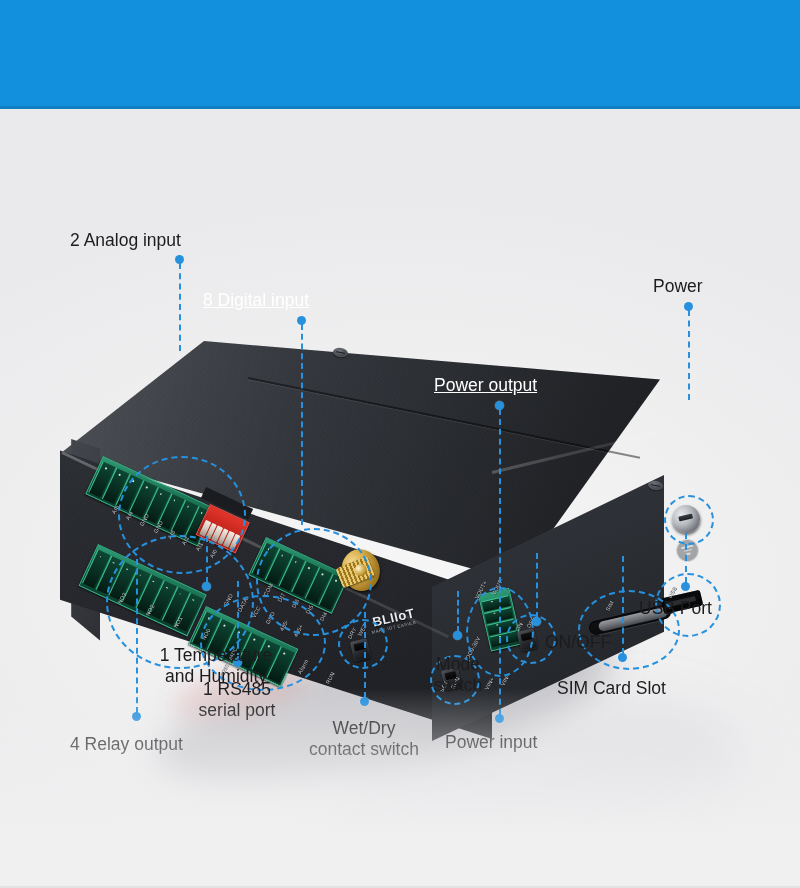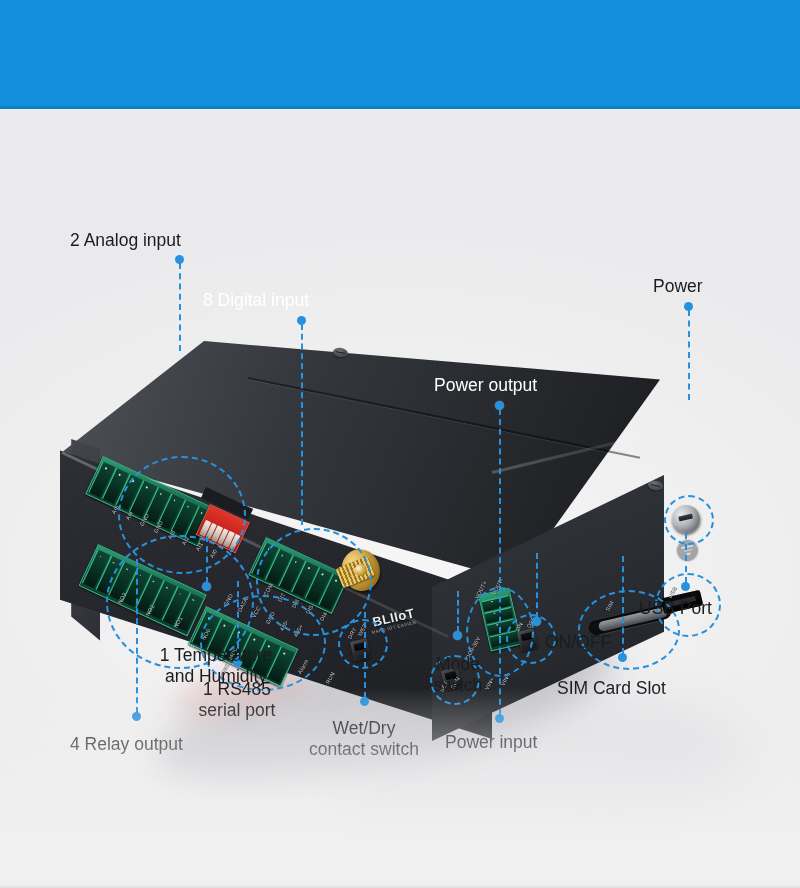--- a/index.html
+++ b/index.html
@@ -480,21 +480,21 @@
   
   #callouts { position: absolute; left: 0; top: 0; width: 800px; height: 779px; }
   .callout-label {
     position: absolute;
     font-family: "Liberation Sans", sans-serif;
     font-size: 17.5px;
     color: #1c1c1e;
     line-height: 21px;
     white-space: pre-line;
   }
-  .callout-label.on-device { color: #ffffff; }
+  .callout-label.on-device { color: #ffffff; text-decoration: underline; }
   .callout-label.center { text-align: center; }
 
   .leader-dot {
     position: absolute;
     width: 9px; height: 9px;
     border-radius: 50%;
     background: #2791dd;
     box-shadow: 0 0 0 0.5px rgba(255,255,255,0.25);
   }
   .leader-line {

